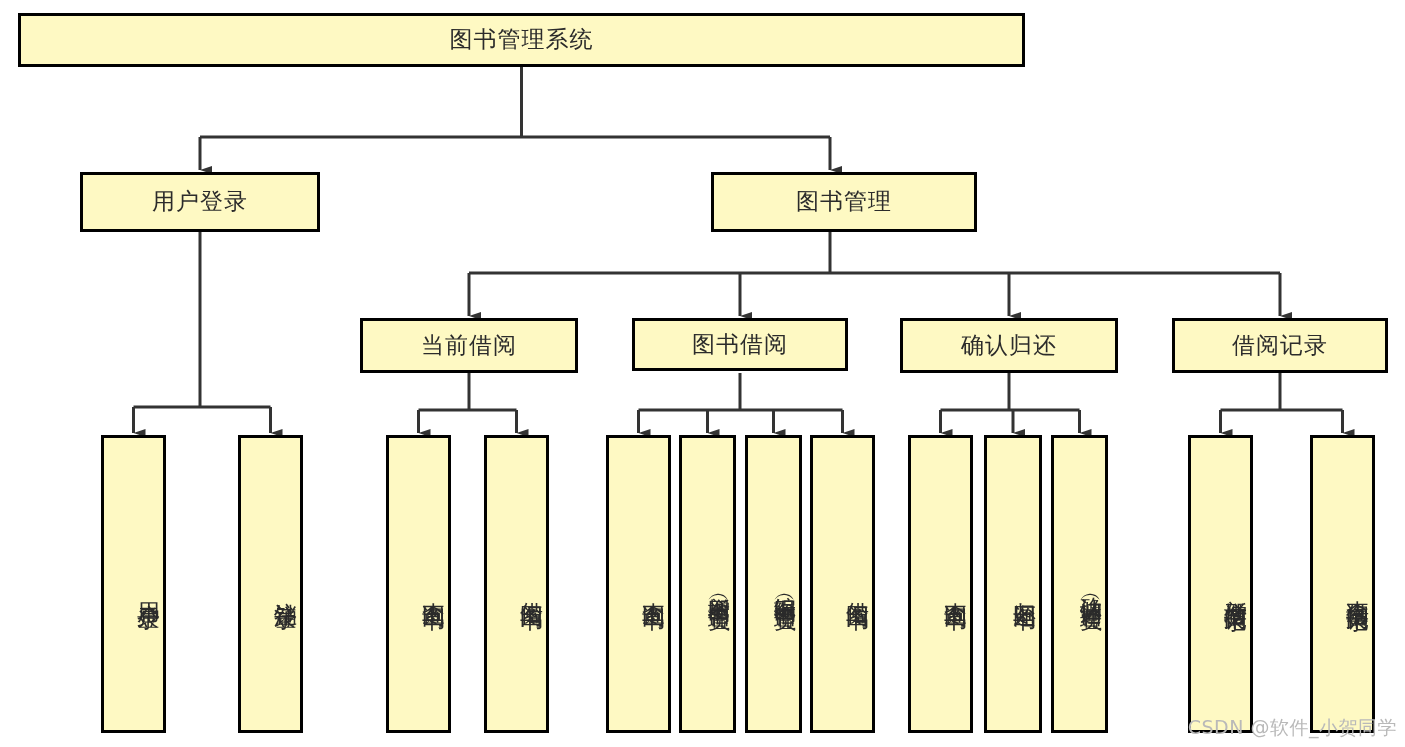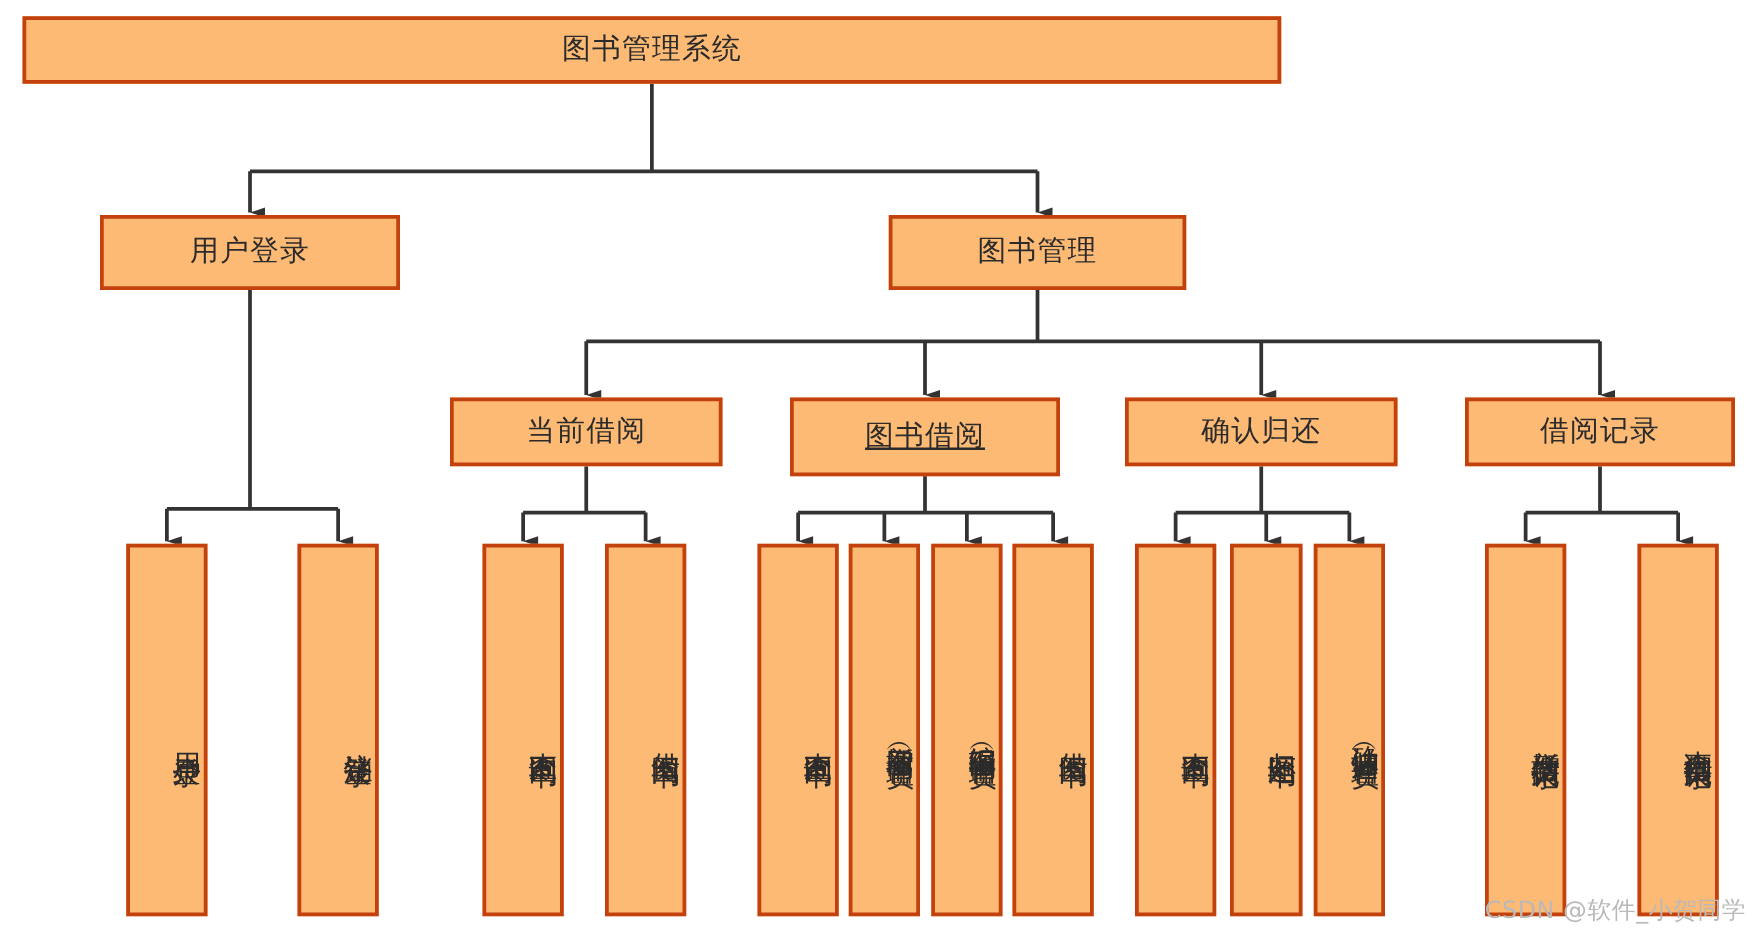--- a/index.html
+++ b/index.html
@@ -21,22 +21,22 @@
   #diagram-svg {
     position: absolute;
     left: 0;
     top: 0;
     width: 1405px;
     height: 747px;
   }
   .node {
     position: absolute;
     box-sizing: border-box;
-    border: 3px solid #c2410c;
-    background: #fdba74;
+    border: 3px solid #000000;
+    background: #fef9c3;
     display: flex;
     align-items: center;
     justify-content: center;
     color: #2b2b2b;
   }
   .node-h {
     font-size: 23px;
     letter-spacing: 1px;
     line-height: 1.2;
     white-space: nowrap;
@@ -116,27 +116,27 @@
       </g>
   </svg>
 
   <div id="nodes-layer">
       <div class="node node-h" style="left: 18px; top: 13px; width: 1007px; height: 54px;">
         <span class="htxt">图书管理系统</span>
       </div>
       <div class="node node-h" style="left: 80px; top: 172px; width: 240px; height: 60px;">
         <span class="htxt">用户登录</span>
       </div>
-      <div class="node node-h" style="left: 711px; top: 172px; width: 238px; height: 60px;">
+      <div class="node node-h" style="left: 711px; top: 172px; width: 266px; height: 60px;">
         <span class="htxt">图书管理</span>
       </div>
       <div class="node node-h" style="left: 360px; top: 318px; width: 218px; height: 55px;">
         <span class="htxt">当前借阅</span>
       </div>
-      <div class="node node-h" style="left: 632px; top: 318px; width: 216px; height: 63px; text-decoration: underline;">
+      <div class="node node-h" style="left: 632px; top: 318px; width: 216px; height: 53px;">
         <span class="htxt">图书借阅</span>
       </div>
       <div class="node node-h" style="left: 900px; top: 318px; width: 218px; height: 55px;">
         <span class="htxt">确认归还</span>
       </div>
       <div class="node node-h" style="left: 1172px; top: 318px; width: 216px; height: 55px;">
         <span class="htxt">借阅记录</span>
       </div>
       <div class="node node-v" style="left: 101px; top: 435px; width: 65px; height: 298px;">
         <span class="vtxt">用户登录</span>

